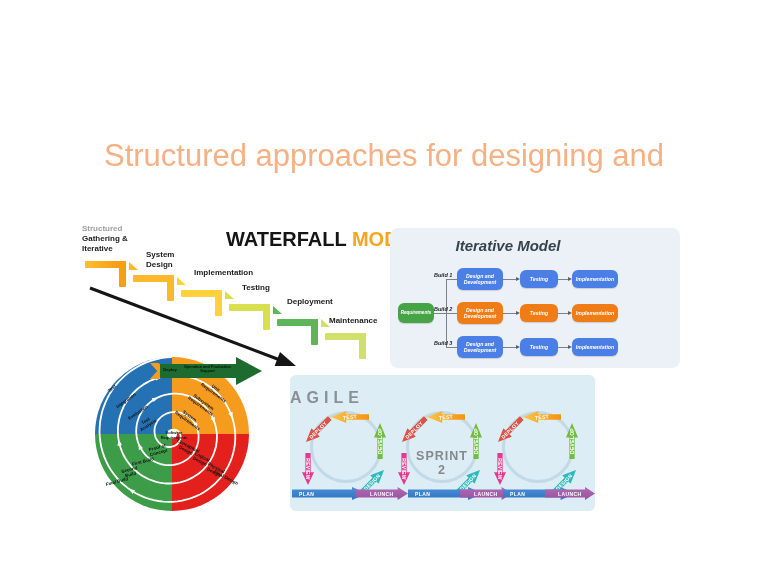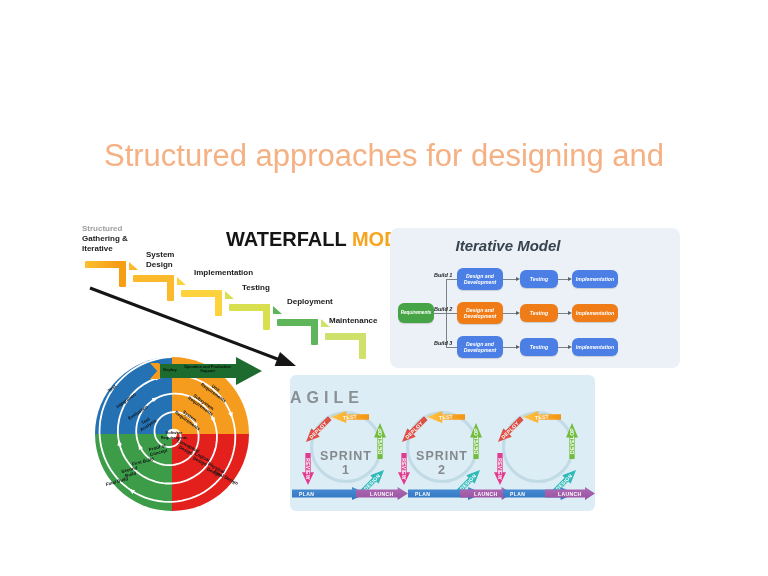--- a/index.html
+++ b/index.html
@@ -188,21 +188,20 @@
     <div class="abs" style="left:70px;top:9px;width:78px;height:14px;background:#1E6B2F;"></div>
     <div class="abs" style="left:146px;top:2px;width:26px;height:28px;background:#1E6B2F;clip-path:polygon(0 0,100% 50%,0 100%);"></div>
     <div class="sp-lbl" style="left:71px;top:13px;width:18px;font-size:4px;color:#061309;">Deploy</div>
     <div class="sp-lbl" style="left:89px;top:10px;width:57px;font-size:3.8px;color:#061309;">Operation and Production Support</div>
   </div>
 
   <div class="ag-panel">
     <div class="ag-title">AGILE</div>
 
     <div class="ring" style="left:20px;top:36px;"></div>
-    <div class="sprint-lbl" style="left:24px;top:74px;">SPRINT 1</div>
     <div class="acr" style="left:41px;top:36px;width:38px;height:12px;">
       <div class="acr-shape" style="background:linear-gradient(90deg,#F59311,#FDC449);transform:rotate(180deg);"></div>
       <div class="acr-lab" style="transform:rotate(-6deg);">TEST</div>
     </div>
     <div class="acr" style="left:11px;top:49px;width:34px;height:12px;">
       <div class="acr-shape" style="background:#DD5146;transform:rotate(135deg);"></div>
       <div class="acr-lab" style="transform:rotate(-45deg);">DEPLOY</div>
     </div>
     <div class="acr" style="left:2px;top:88px;width:32px;height:12px;">
       <div class="acr-shape" style="background:#E23A8E;transform:rotate(90deg);"></div>

